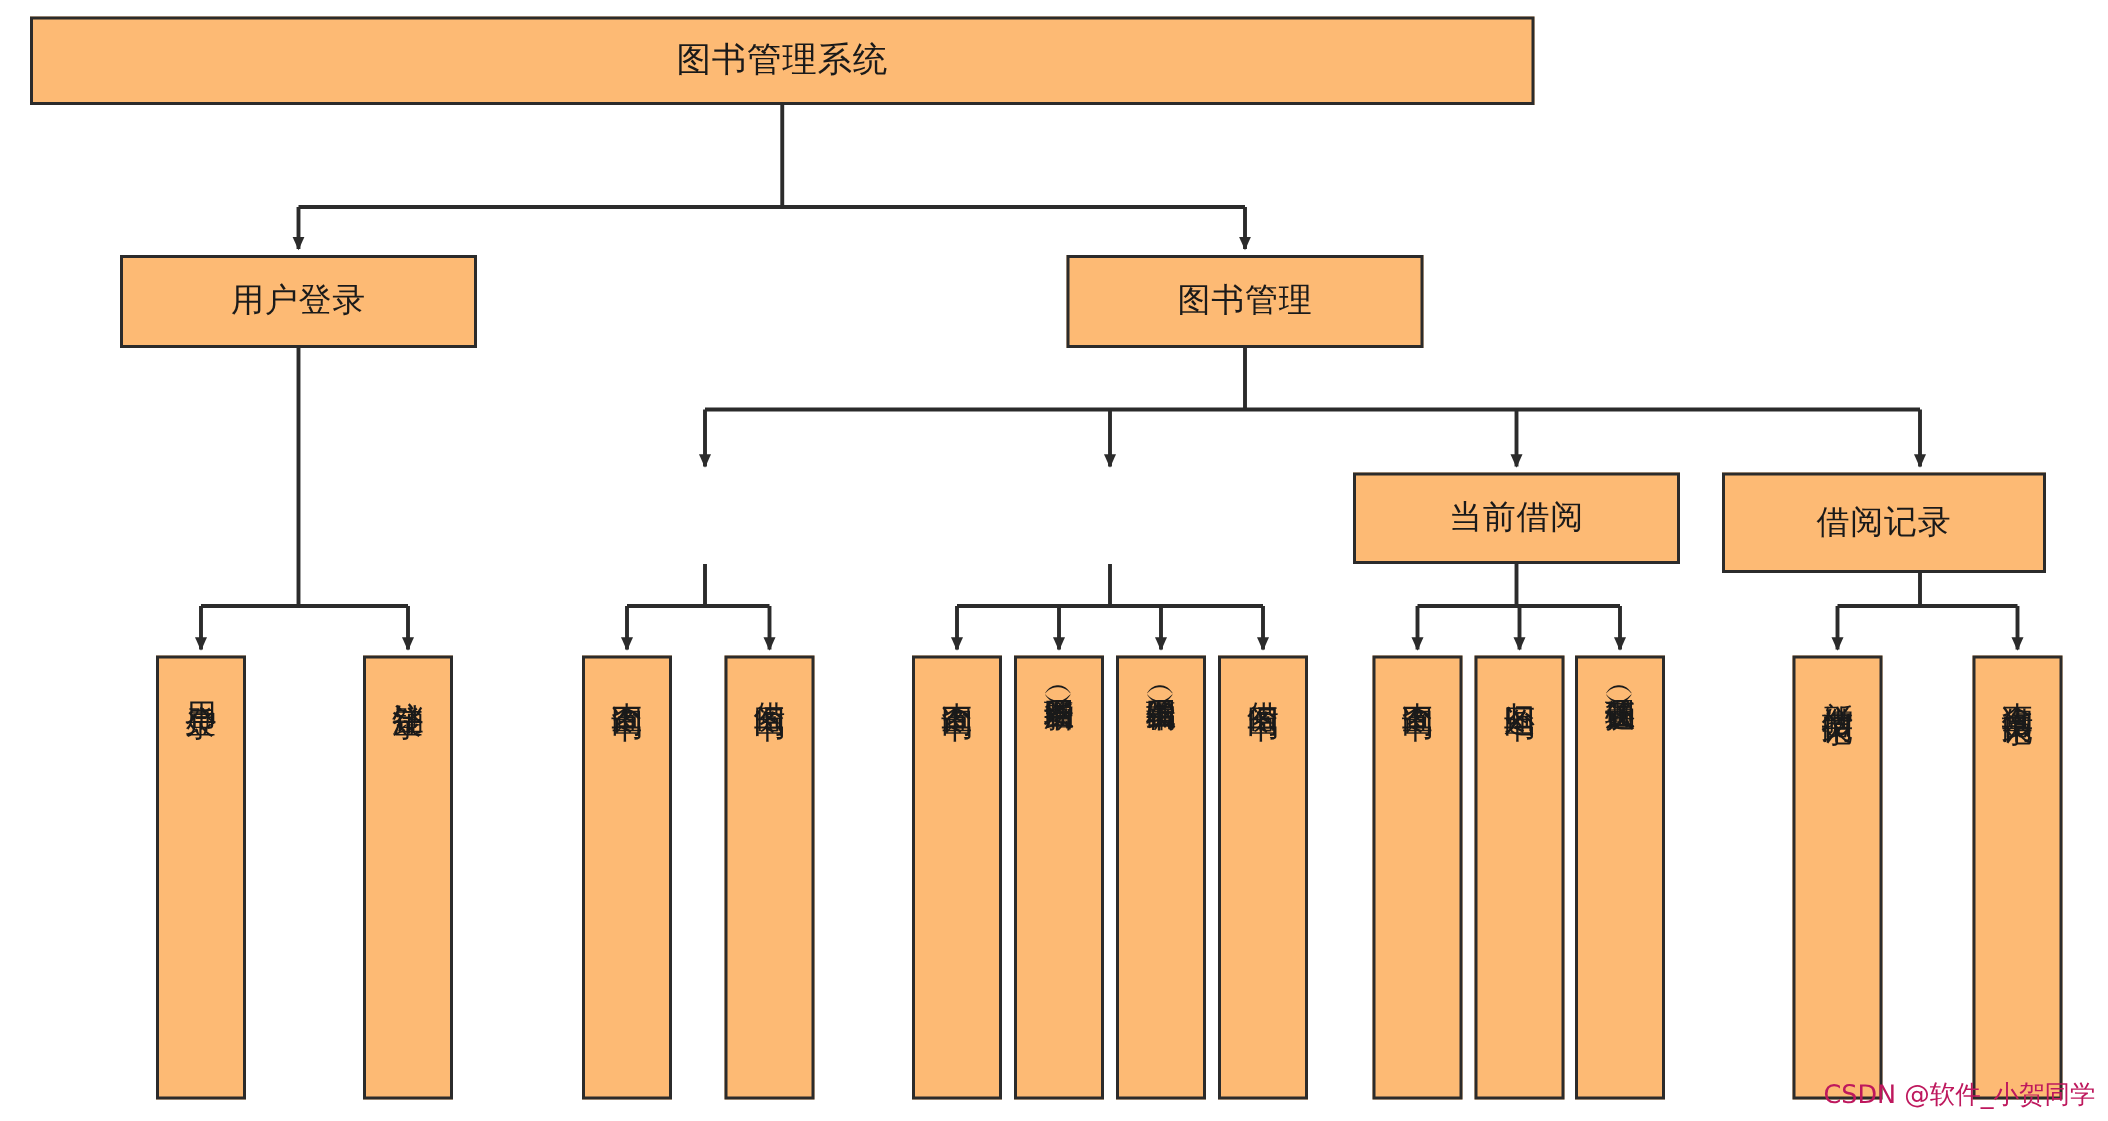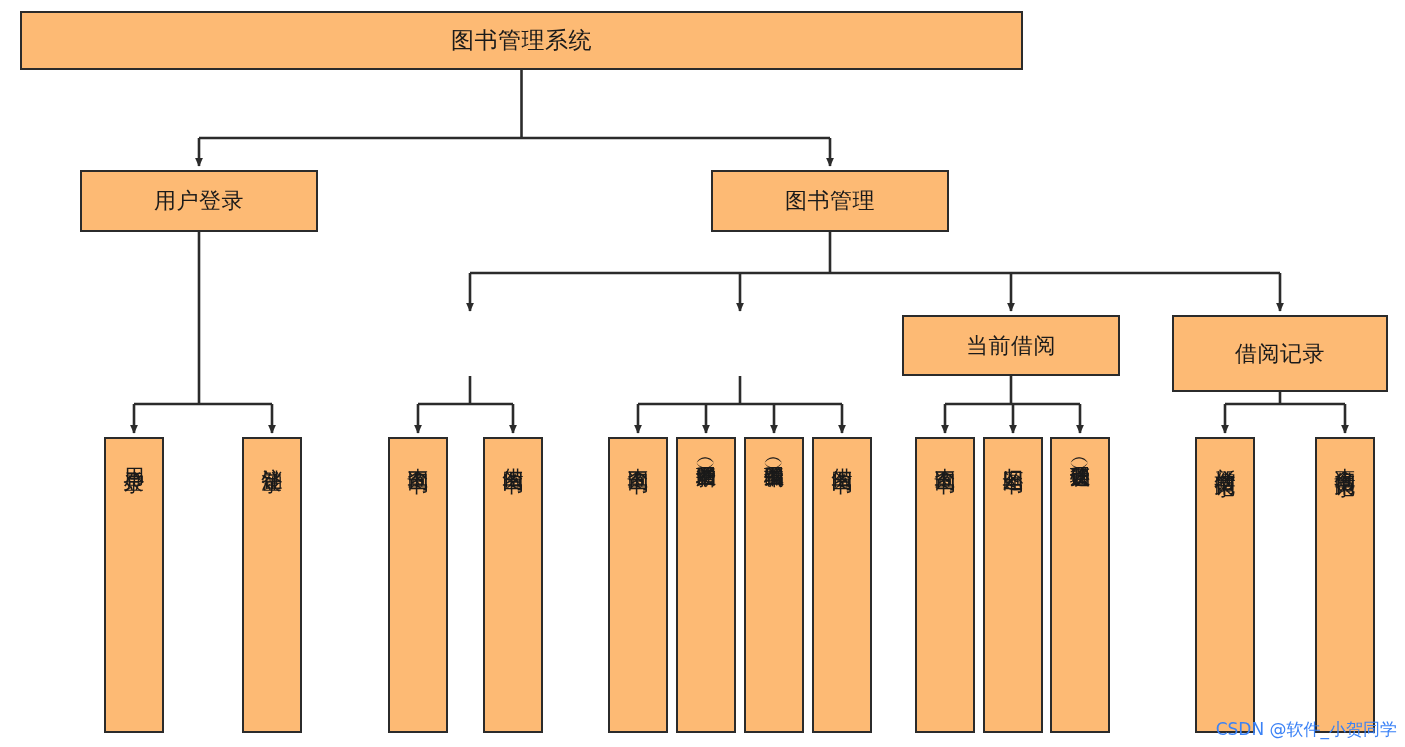--- a/index.html
+++ b/index.html
@@ -66,21 +66,21 @@
   }
   .node.vert.tall-text .node-label {
     font-size: 20px;
     letter-spacing: 0px;
   }
   .watermark {
     position: absolute;
     right: 8px;
     bottom: 6px;
     font-size: 17px;
-    color: #3b82f6;
+    color: #be185d;
     white-space: nowrap;
     font-family: "DejaVu Sans", "Liberation Sans", sans-serif;
   }
 </style>
 </head>
 <body>
 
 <div id="diagram-root">
 
   <svg id="edges-layer" width="1405" height="747" viewBox="0 0 1405 747" xmlns="http://www.w3.org/2000/svg">
@@ -140,21 +140,21 @@
   <div class="node horiz" style="left:80px; top:170px; width:238px; height:62px;">
     <span class="node-label">用户登录</span>
   </div>
   <div class="node horiz" style="left:711px; top:170px; width:238px; height:62px;">
     <span class="node-label">图书管理</span>
   </div>
 
   <div class="node horiz" style="left:902px; top:315px; width:218px; height:61px;">
     <span class="node-label">当前借阅</span>
   </div>
-  <div class="node horiz" style="left:1172px; top:315px; width:216px; height:77px;justify-content:center;">
+  <div class="node horiz" style="left:1148px; top:315px; width:216px; height:67px;justify-content:center;">
     <span class="node-label">借阅记录</span>
   </div>
 
   <div class="node vert" style="left:104px; top:437px; width:60px; height:296px;">
     <span class="node-label">用户登录</span>
   </div>
   <div class="node vert" style="left:242px; top:437px; width:60px; height:296px;">
     <span class="node-label">注销登录</span>
   </div>
 

